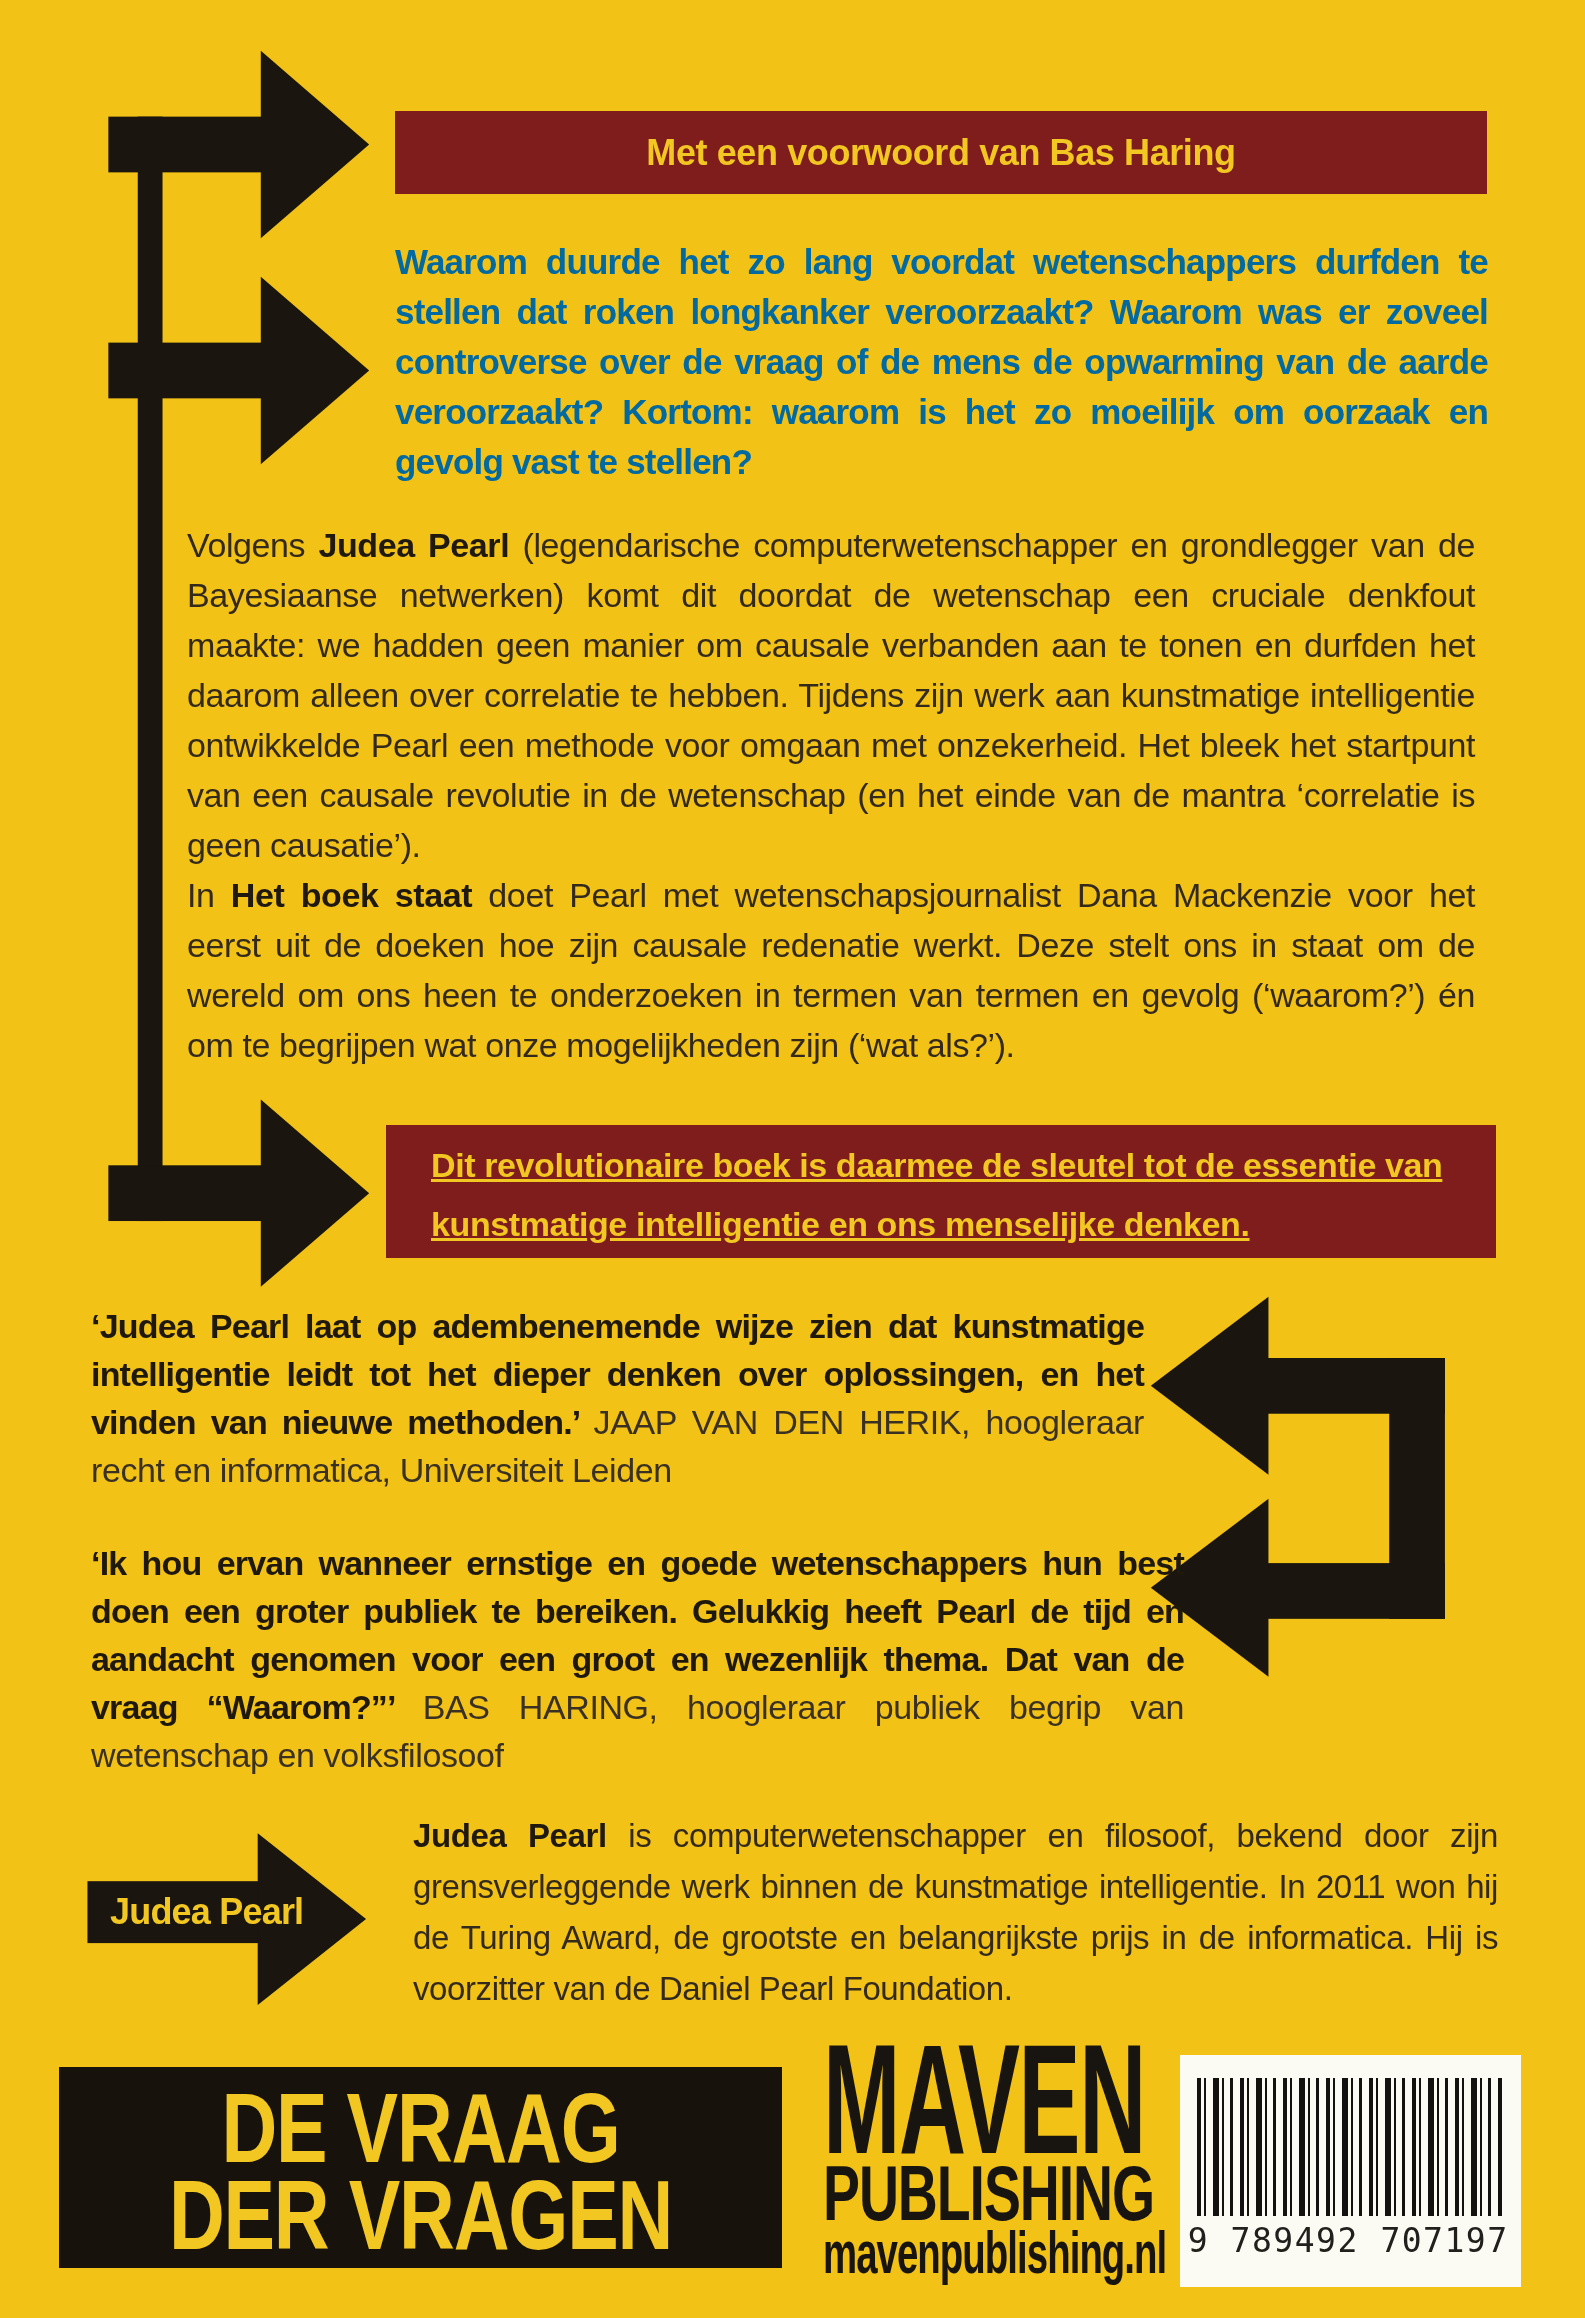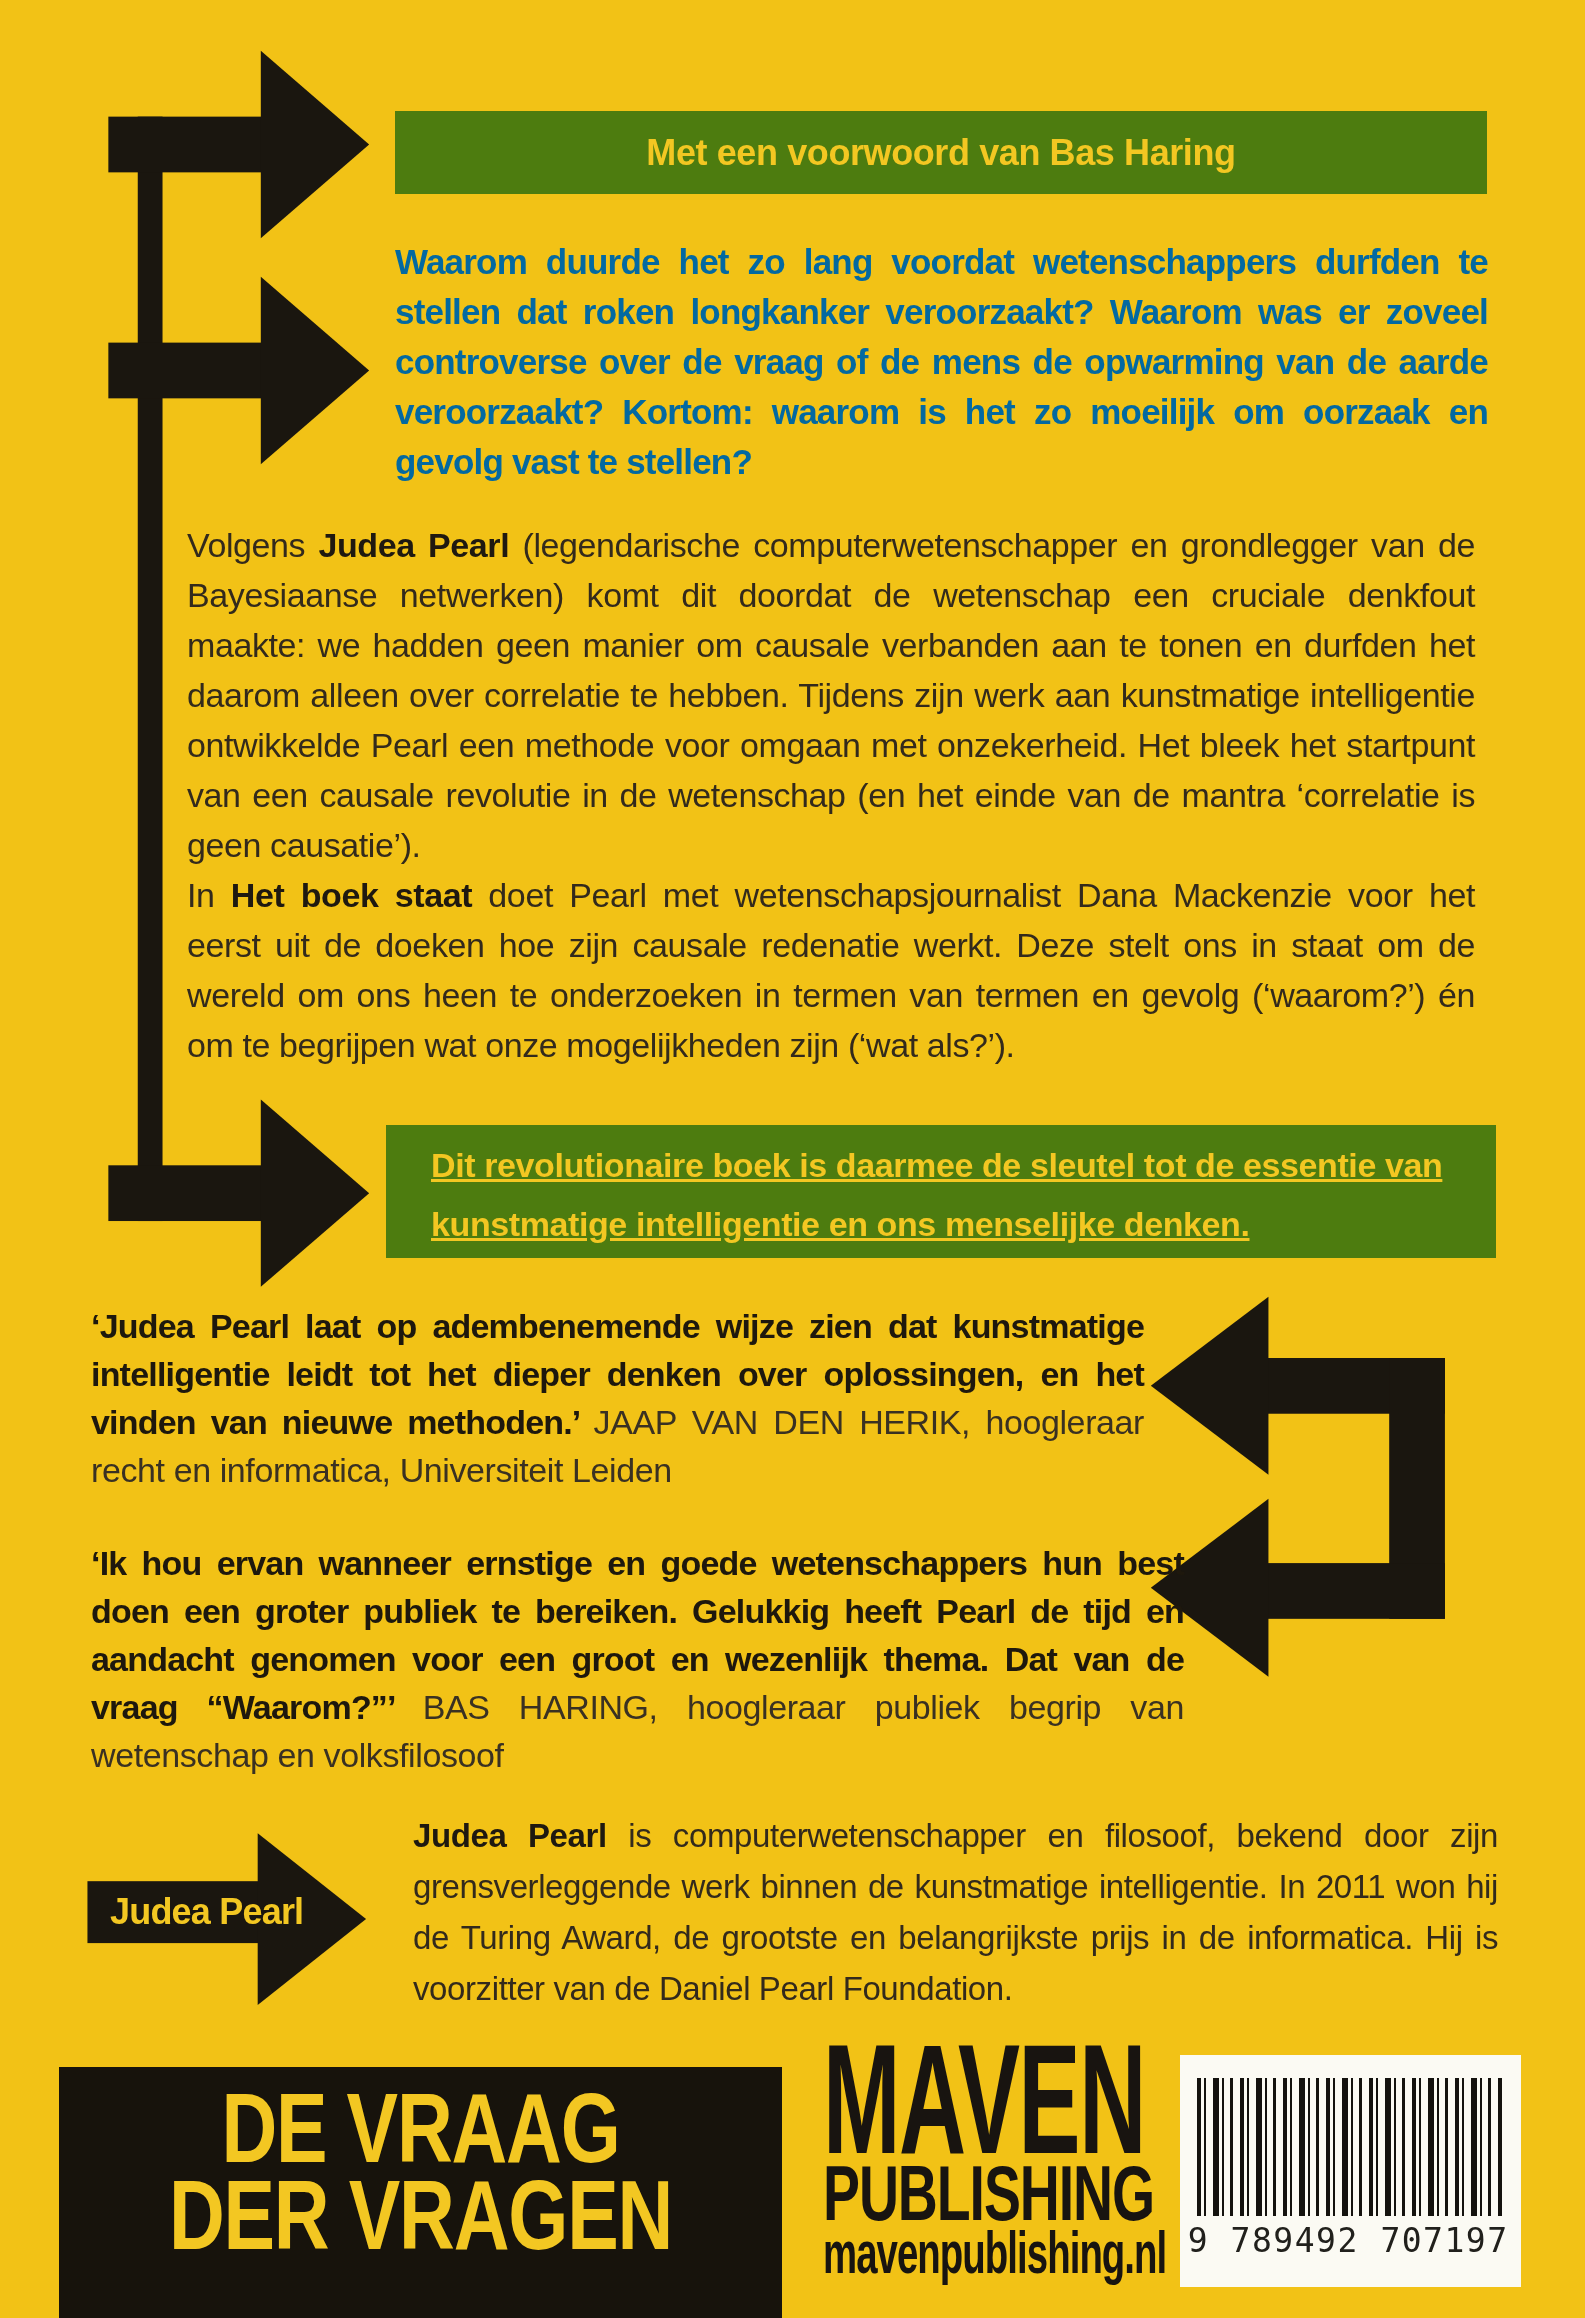--- a/index.html
+++ b/index.html
@@ -8,21 +8,21 @@
     width:1585px;height:2319px;
     background:#f2c216;
     overflow:hidden;
     font-family:"Liberation Sans","DejaVu Sans",sans-serif;
     color:#2e2718;
   }
   .arrow-svg{position:absolute;left:0;top:0;width:1585px;height:2319px;}
   .arrow-svg *{fill:#1a160f;}
 
   .black-banner{
-    position:absolute;background:#4d7c0f;color:#f3c722;
+    position:absolute;background:#7f1d1d;color:#f3c722;
     font-weight:700;letter-spacing:-0.4px;
   }
   .banner-top{
     left:395px;top:111px;width:1092px;height:83px;
     font-size:36px;line-height:83px;text-align:center;
   }
   .banner-mid{
     left:386px;top:1125px;width:1110px;height:133px;
     font-size:34px;line-height:59px;
     box-sizing:border-box;padding:11px 31px 0 45px;text-decoration:underline;
@@ -56,21 +56,21 @@
   }
   .bio b{color:#1f1910;}
 
   .author-arrow-label{
     position:absolute;left:110px;top:1881px;width:201px;height:62px;
     color:#f3c722;font-size:36px;line-height:62px;font-weight:700;
     letter-spacing:-0.8px;
   }
 
   .tagline-box{
-    position:absolute;left:59px;top:2067px;width:723px;height:251px;
+    position:absolute;left:59px;top:2067px;width:723px;height:201px;
     background:#17130c;color:#f3c722;text-align:center;
     font-weight:700;
   }
   .tagline-box .tl{
     font-size:99px;line-height:87px;letter-spacing:-1.5px;
     transform:scaleX(0.78);transform-origin:50% 0;
   }
   .tagline-box .tl1{margin-top:17px;}
 
   .pub{position:absolute;left:823px;color:#181410;font-weight:700;white-space:nowrap;}

